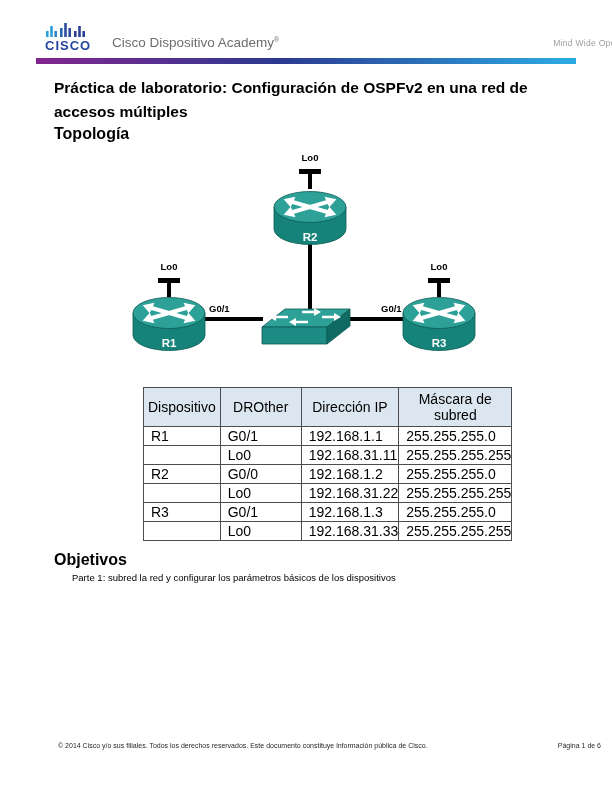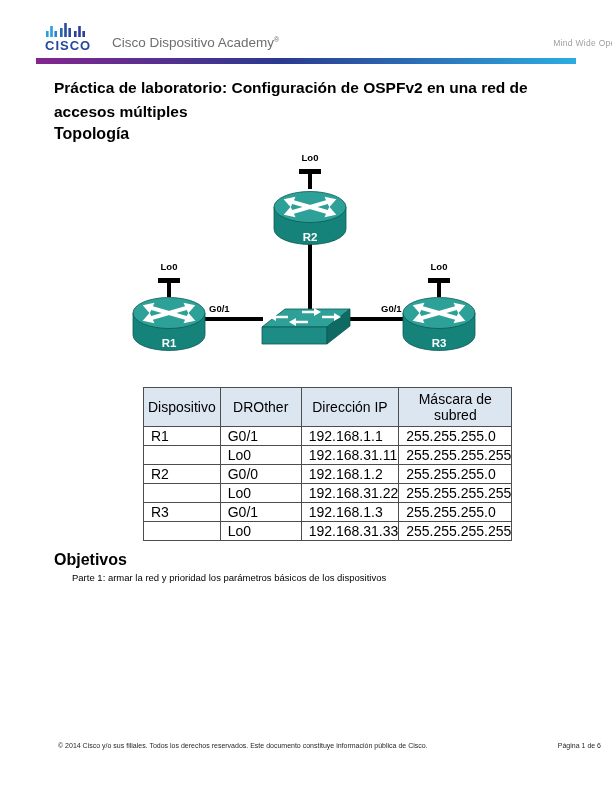--- a/index.html
+++ b/index.html
@@ -169,18 +169,18 @@
       <tr>
         <td></td>
         <td>Lo0</td>
         <td>192.168.31.33</td>
         <td>255.255.255.255</td>
       </tr>
     </tbody>
   </table>
 
   <div class="h-section" style="left:54px;top:551px;">Objetivos</div>
-  <div class="obj-item" style="top:572px;">Parte 1: armar la red y prioridad los parámetros básicos de los dispositivos</div>
+  <div class="obj-item" style="top:572px;">Parte 1: subred la red y configurar los parámetros básicos de los dispositivos</div>
 
   <div class="footer-copy">© 2014 Cisco y/o sus filiales. Todos los derechos reservados. Este documento constituye información pública de Cisco.</div>
   <div class="footer-page">Página 1 de 6</div>
 
 </div>
 
 </body></html>

